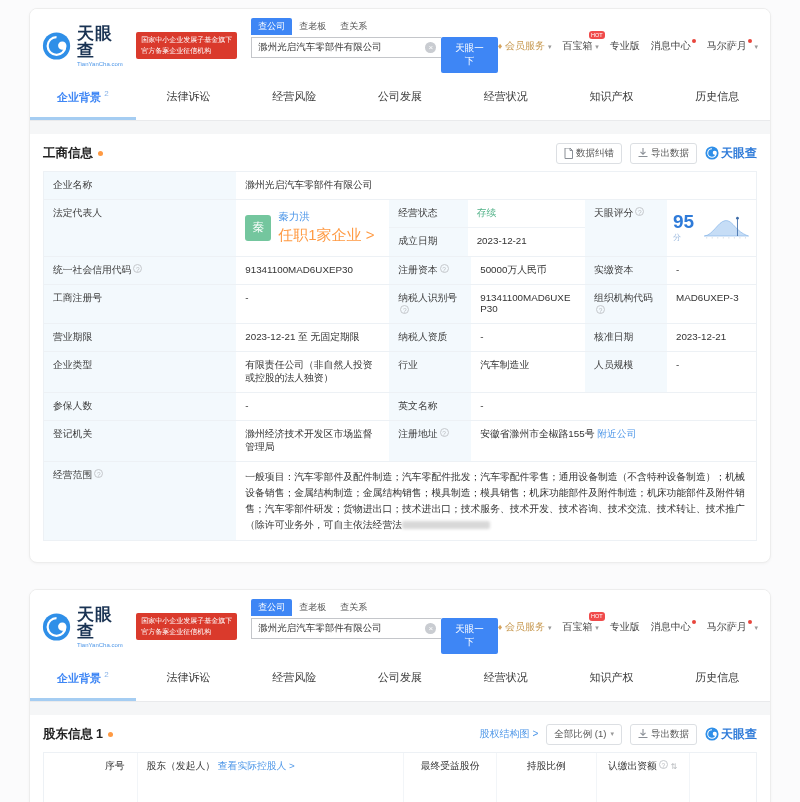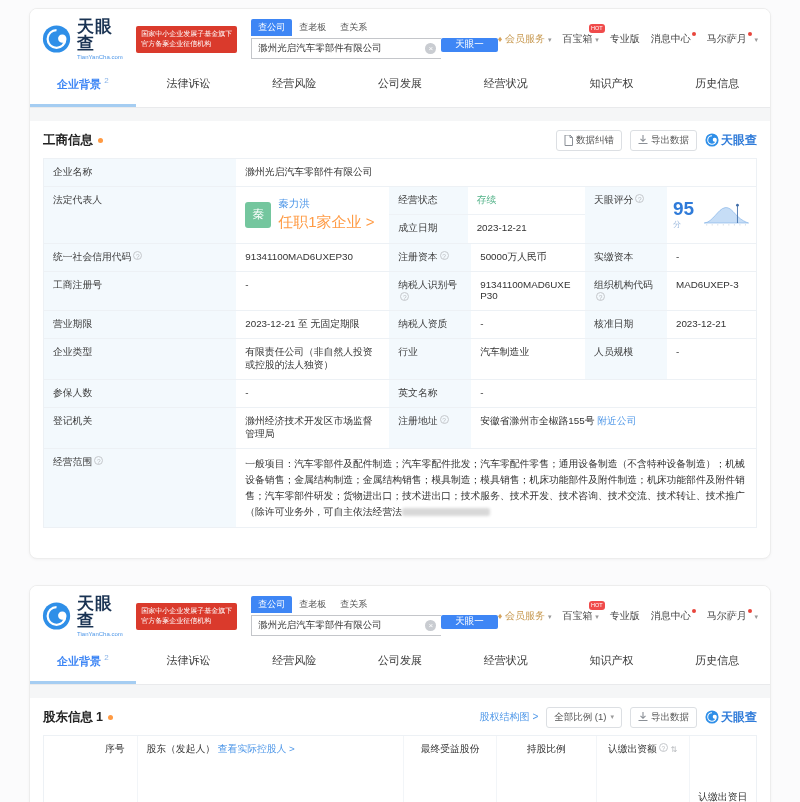--- a/index.html
+++ b/index.html
@@ -16,21 +16,21 @@
   .logo-cn { font-size:17px; font-weight:bold; color:#1a3353; letter-spacing:1px; }
   .logo-en { font-size:6px; color:#4e97e8; margin-top:2px; }
   .gov-badge { margin-left:7px; background:#da3a2c; color:#fff; font-size:7px; line-height:1.5; padding:3px 5px; border-radius:2px; white-space:nowrap; }
   .search-wrap { margin-left:14px; }
   .stabs { display:flex; gap:0; font-size:9px; margin-bottom:2px; }
   .stab { padding:2px 7px; color:#555; cursor:pointer; }
   .stab.on { background:#3e86f5; color:#fff; border-radius:2px 2px 0 0; }
   .srow { display:flex; }
   .sinput { width:196px; height:21px; border:1px solid #c4c6ca; border-right:none; font-size:9.5px; padding:0 18px 0 6px; color:#333; outline:none; background:#fff; }
   .sclear { width:11px; height:11px; border-radius:50%; background:#c9ccd1; color:#fff; font-size:8px; line-height:11px; text-align:center; margin-left:-16px; margin-top:5px; position:relative; z-index:2; }
-  .sbtn { height:14px; background:#3e86f5; color:#fff; font-size:9.5px; border:none; padding:0 10px; margin-left:5px; border-radius:2px; cursor:pointer; }
+  .sbtn { height:36px; background:#3e86f5; color:#fff; font-size:9.5px; border:none; padding:0 10px; margin-left:5px; border-radius:2px; cursor:pointer; }
   .nav { margin-left:auto; display:flex; align-items:center; gap:11px; font-size:10px; color:#444; white-space:nowrap; }
   .nav-item { position:relative; cursor:pointer; }
   .vip { color:#c89a52; }
   .vip-diamond { color:#d6a35c; font-size:9px; }
   .caret { font-size:7px; color:#999; }
   .hot { position:absolute; top:-8px; right:-6px; background:#f04b4b; color:#fff; font-size:5.5px; padding:0 2px; border-radius:3px; line-height:1.6; }
   .reddot { display:inline-block; width:4px; height:4px; background:#e8453c; border-radius:50%; vertical-align:top; margin-left:1px; }
 
   
   .tabbar { display:flex; border-bottom:1px solid #e9eaec; background:#fff; }
@@ -48,21 +48,21 @@
   .ghost-btn { display:flex; align-items:center; gap:3px; border:1px solid #dcdfe3; border-radius:3px; font-size:9.5px; color:#555; padding:3px 7px; background:#fff; cursor:pointer; }
   .tyc-mark { display:flex; align-items:center; gap:2px; }
   .tyc-mark .t { font-size:12px; font-weight:bold; color:#2f7bd9; }
   .blue-link { color:#4e97e8; cursor:pointer; text-decoration:none; }
   .orange-link { color:#ff9a43; cursor:pointer; }
   .select-box { display:flex; align-items:center; gap:4px; border:1px solid #dcdfe3; border-radius:3px; font-size:9.5px; color:#555; padding:3px 7px; background:#fff; cursor:pointer; }
   .info { display:inline-block; width:9px; height:9px; border:1px solid #c5c8cc; border-radius:50%; color:#b5b8bc; font-size:6.5px; line-height:9px; text-align:center; vertical-align:1px; margin-left:2px; }
   .sort { font-size:8px; color:#b5b8bc; }
 
   
-  .biz { margin:0 13px 30px; border:1px solid #edf1f5; border-bottom:none; font-size:9.8px; }
+  .biz { margin:0 13px 21px; border:1px solid #edf1f5; border-bottom:none; font-size:9.8px; }
   .brow { display:grid; grid-template-columns:27% 21.5% 11.5% 16% 11.5% 12.5%; border-bottom:1px solid #edf1f5; }
   .brow-name { grid-template-columns:27% 73%; }
   .brow-legal { grid-template-columns:27% 21.5% 27.5% 11.5% 12.5%; }
   .brow-4col { grid-template-columns:27% 21.5% 11.5% 40%; }
   .brow-scope { grid-template-columns:27% 73%; }
   .bl { background:#f3f9fd; padding:7px 9px; color:#3c3c3c; }
   .bv { background:#fff; padding:7px 9px; color:#333; word-break:break-all; }
   .mid { display:grid; grid-template-rows:1fr 1fr; }
   .mrow { display:grid; grid-template-columns:40% 60%; }
   .mrow:first-child > div { border-bottom:1px solid #eef2f6; }

